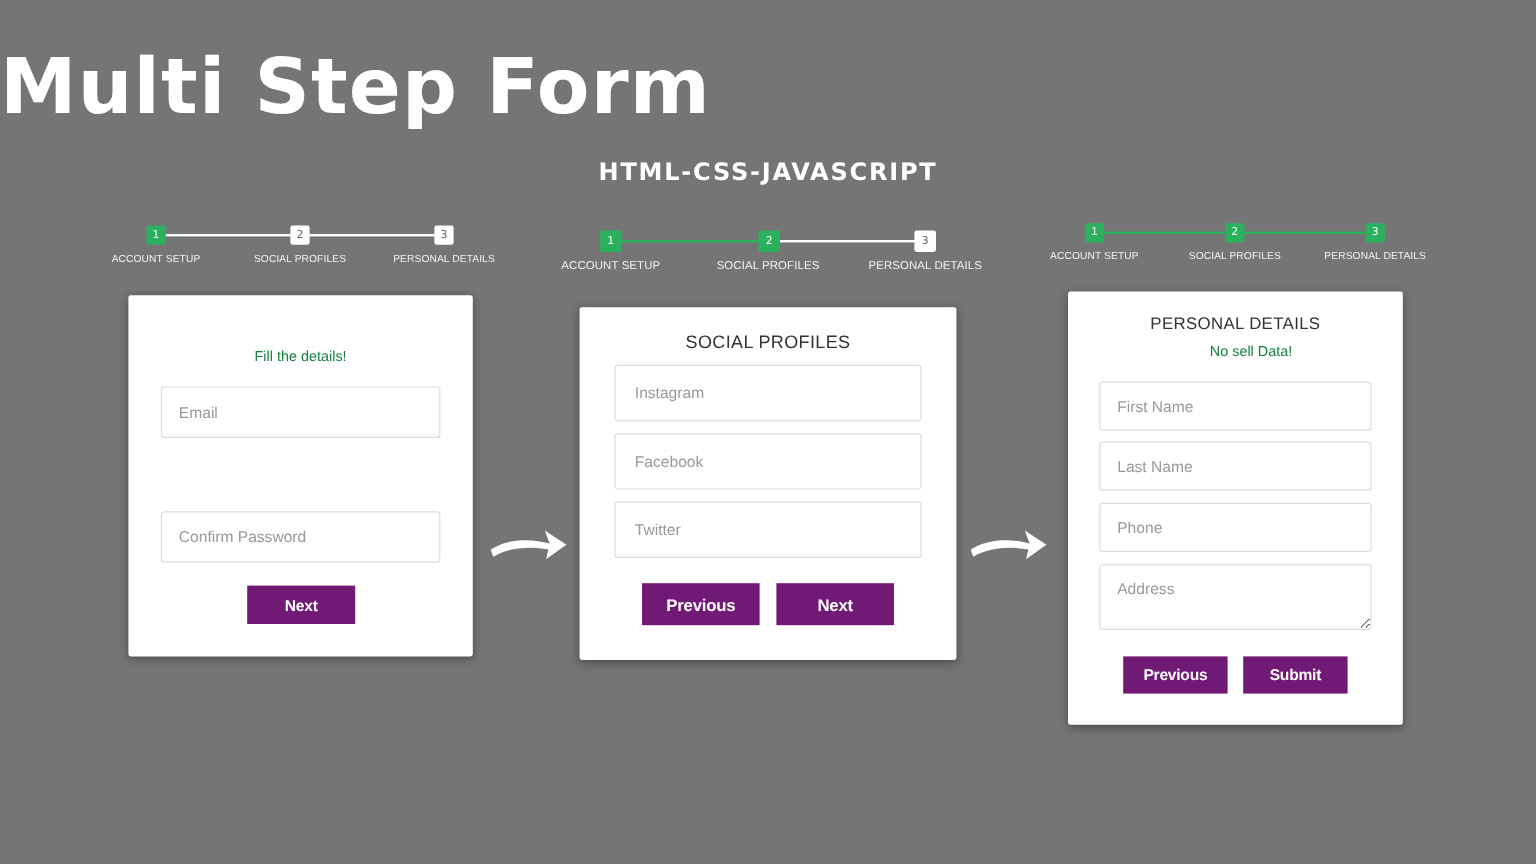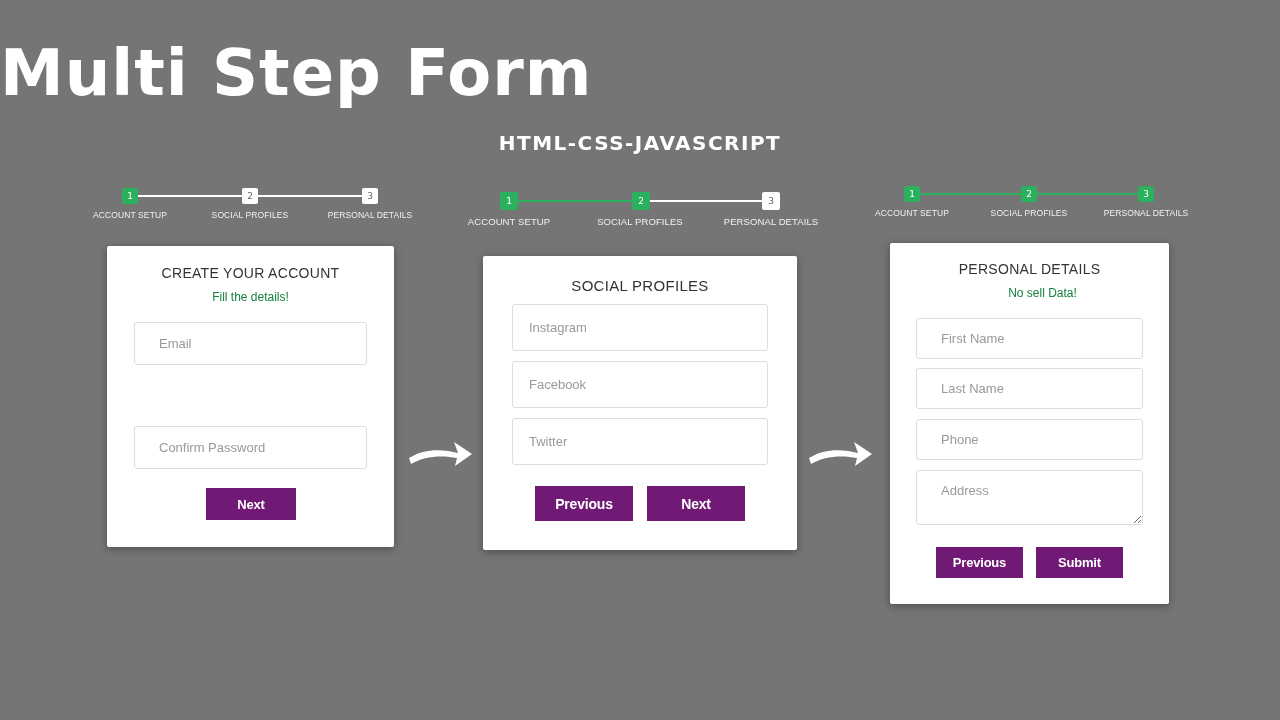--- a/index.html
+++ b/index.html
@@ -49,21 +49,21 @@
       font-family: "Liberation Sans", sans-serif;
       color: #333; letter-spacing: 0.3px;
     }
     .card-sub {
       position: absolute; left: 0; right: 0; text-align: center;
       font-family: "Liberation Sans", sans-serif;
       color: #15803d; font-size: 12px;
     }
     .field {
       position: absolute; border: 1px solid #ddd; border-radius: 3px;
-      background: #fff; padding-left: 24px;
+      background: #fff; padding-left: 14px;
       font-family: "Liberation Sans", sans-serif; font-size: 13px; color: #999;
       outline: none;
     }
     .field::placeholder { color: #999; }
     textarea.field { resize: both; padding-top: 12px; }
     .btn {
       position: absolute; background: #701a75; color: #fff; border: none;
       font-family: "Liberation Sans", sans-serif; font-weight: bold; font-size: 13px;
       display: flex; align-items: center; justify-content: center;
       cursor: pointer; letter-spacing: -0.2px;
@@ -80,21 +80,20 @@
   <div class="line" style="left:138px;top:195px;width:232px;"></div>
   <div class="step-box active" style="left:122px;top:188px;">1</div>
   <div class="step-box" style="left:242px;top:188px;">2</div>
   <div class="step-box" style="left:362px;top:188px;">3</div>
   <div class="step-label" style="left:130px;top:210px;">ACCOUNT SETUP</div>
   <div class="step-label" style="left:250px;top:210px;">SOCIAL PROFILES</div>
   <div class="step-label" style="left:370px;top:210px;">PERSONAL DETAILS</div>
 </div>
 
 <div class="card" style="left:107px;top:246px;width:287px;height:301px;">
-  <div class="card-title" style="top:19px;font-size:14px;">CREATE YOUR ACCOUNT</div>
   <div class="card-sub" style="top:44px;">Fill the details!</div>
   <input class="field" style="left: 27px; top: 76px; width: 233px; height: 43px;" placeholder="Email">
   <input class="field" type="password" style="left: 27px; top: 180px; width: 233px; height: 43px;" placeholder="Confirm Password">
   <button class="btn" style="left:99px;top:242px;width:90px;height:32px;">Next</button>
 </div>
 
 <svg class="arrow" style="left:406px;top:434px;" width="68" height="36" viewBox="0 0 68 36">
   <path d="M3 24 C 18 14, 38 15, 52 19 L 48 8 L 66 20 L 49 32 L 51 24 C 36 21, 18 22, 5 30 Z" fill="#ffffff"></path>
 </svg>
 

